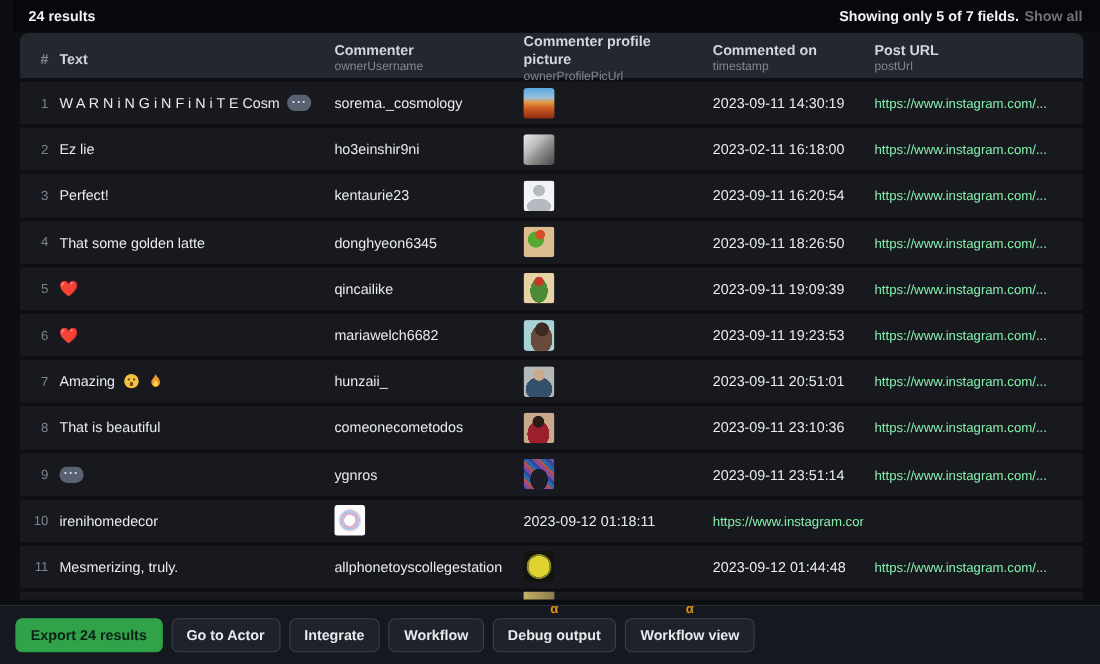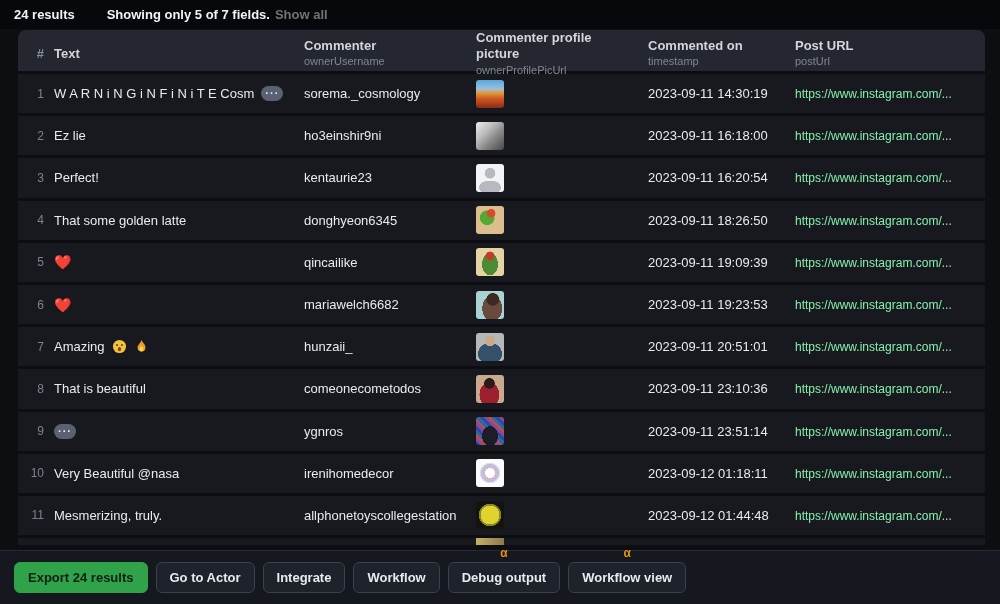--- a/index.html
+++ b/index.html
@@ -8,23 +8,23 @@
     width:1000px; height:604px;
     background:#0c0e12;
     font-family:"Liberation Sans","DejaVu Sans",sans-serif;
     color:#e8eaee;
     overflow:hidden;
     position:relative;
   }
 
   
   .topbar {
-    position:absolute; top:0; left:0; right:0; height:29px;
+    position:absolute; top:0; left:12px; right:0; height:29px;
     background:#07080b;
-    display:flex; align-items:center;
+    display:flex; justify-content:space-between; align-items:center;
     padding:0 16px 0 14px;
     font-size:13px;
   }
   .topbar .results { font-weight:700; color:#f2f3f5; }
   .topbar .right { display:flex; gap:5px; align-items:center; font-weight:700;margin-left:32px; }
   .topbar .notice { color:#f2f3f5; }
   .topbar .showall { color:#737373; cursor:pointer; text-decoration:none; }
 
   
   .table-wrap {
@@ -183,21 +183,21 @@
 
   <div class="row grid-cols">
     <div class="cell num">2</div>
     <div class="cell text-cell">
         <span>Ez lie</span>
       </div>
     <div class="cell">ho3einshir9ni</div>
     <div class="cell">
         <div class="pic av2"></div>
       </div>
-    <div class="cell ts">2023-09-11 16:18:00</div>
+    <div class="cell ts">2023-02-11 16:18:00</div>
     <div class="cell url-cell"><a href="#">https://www.instagram.com/...</a></div>
   </div>
 
   <div class="row grid-cols">
     <div class="cell num">3</div>
     <div class="cell text-cell">
         <span>Perfect!</span>
       </div>
     <div class="cell">kentaurie23</div>
     <div class="cell">
@@ -290,23 +290,20 @@
     <div class="cell">ygnros</div>
     <div class="cell">
         <div class="pic av9"></div>
       </div>
     <div class="cell ts">2023-09-11 23:51:14</div>
     <div class="cell url-cell"><a href="#">https://www.instagram.com/...</a></div>
   </div>
 
   <div class="row grid-cols">
     <div class="cell num">10</div>
-    <div class="cell text-cell">
-        <span>Very Beautiful @nasa</span>
-      </div>
     <div class="cell">irenihomedecor</div>
     <div class="cell">
         <div class="pic av10"></div>
       </div>
     <div class="cell ts">2023-09-12 01:18:11</div>
     <div class="cell url-cell"><a href="#">https://www.instagram.com/...</a></div>
   </div>
 
   <div class="row grid-cols">
     <div class="cell num">11</div>

